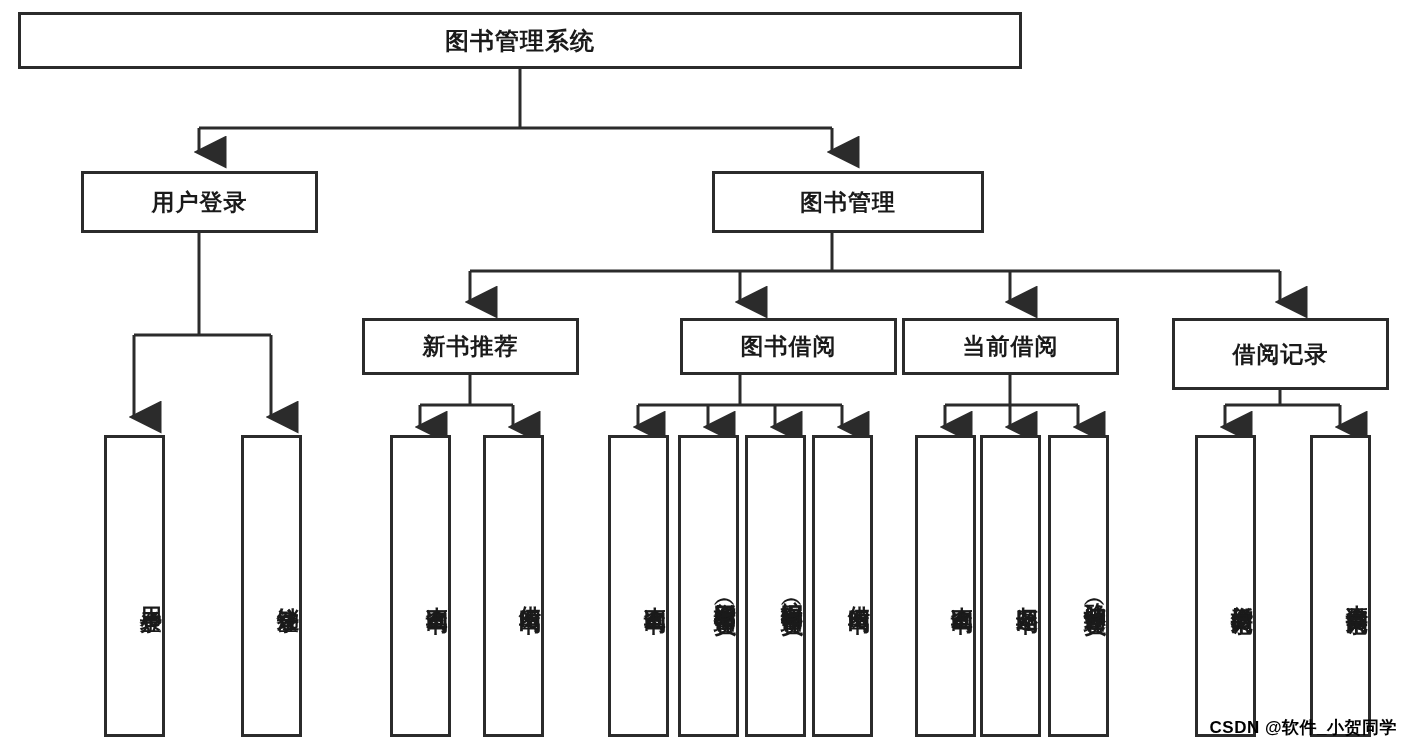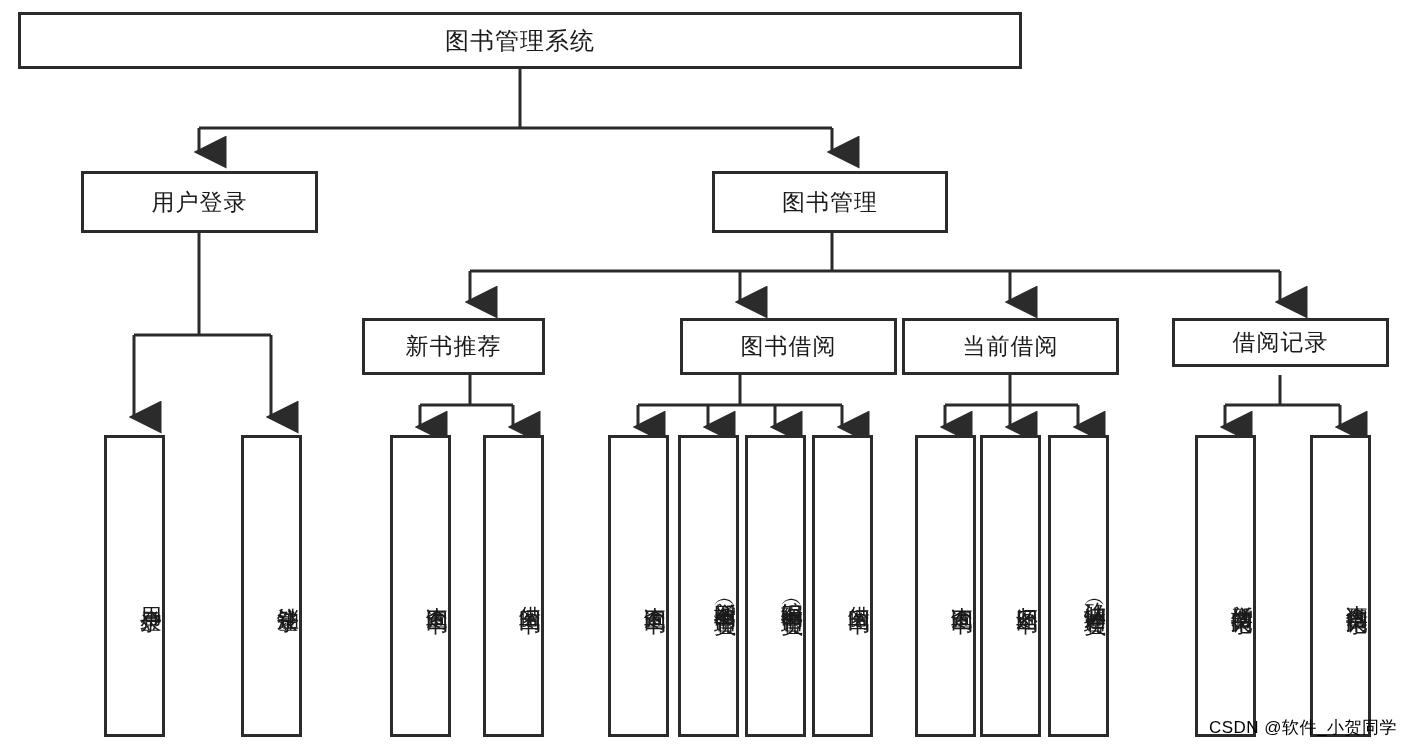--- a/index.html
+++ b/index.html
@@ -9,20 +9,21 @@
   }
   body {
     font-family: "Liberation Sans", "DejaVu Sans", sans-serif;
   }
   #canvas {
     position: relative;
     width: 1405px;
     height: 747px;
     background: #ffffff;
     overflow: hidden;
+    font-weight: bold;
   }
   .node {
     position: absolute;
     box-sizing: border-box;
     border: 3px solid #2b2b2b;
     background: #ffffff;
     display: flex;
     align-items: center;
     justify-content: center;
     color: #1a1a1a;
@@ -124,37 +125,37 @@
   </svg>
 
   <div class="node h root" style="left:18px; top:12px; width:1004px; height:57px;">
     <span>图书管理系统</span>
   </div>
 
   <div class="node h" style="left:81px; top:171px; width:237px; height:62px;">
     <span>用户登录</span>
   </div>
 
-  <div class="node h" style="left:712px; top:171px; width:236px; height:62px;text-align:right;">
+  <div class="node h" style="left:712px; top:171px; width:272px; height:62px;text-align:right;">
     <span>图书管理</span>
   </div>
 
-  <div class="node h" style="left:362px; top:318px; width:183px; height:57px;">
+  <div class="node h" style="left:362px; top:318px; width:217px; height:57px;">
     <span>新书推荐</span>
   </div>
 
   <div class="node h" style="left:632px; top:318px; width:217px; height:57px;margin-left:48px;">
     <span>图书借阅</span>
   </div>
 
   <div class="node h" style="left:902px; top:318px; width:217px; height:57px;text-align:right;">
     <span>当前借阅</span>
   </div>
 
-  <div class="node h" style="left:1172px; top:318px; width:217px; height:49px;">
+  <div class="node h" style="left:1172px; top:318px; width:217px; height:72px;">
     <span>借阅记录</span>
   </div>
 
   <div class="node v" style="left:104px; top:435px; width:61px; height:302px;">
     <span class="vtext">用户登录</span>
   </div>
 
   <div class="node v" style="left:241px; top:435px; width:61px; height:302px;">
     <span class="vtext">注销登录</span>
   </div>

